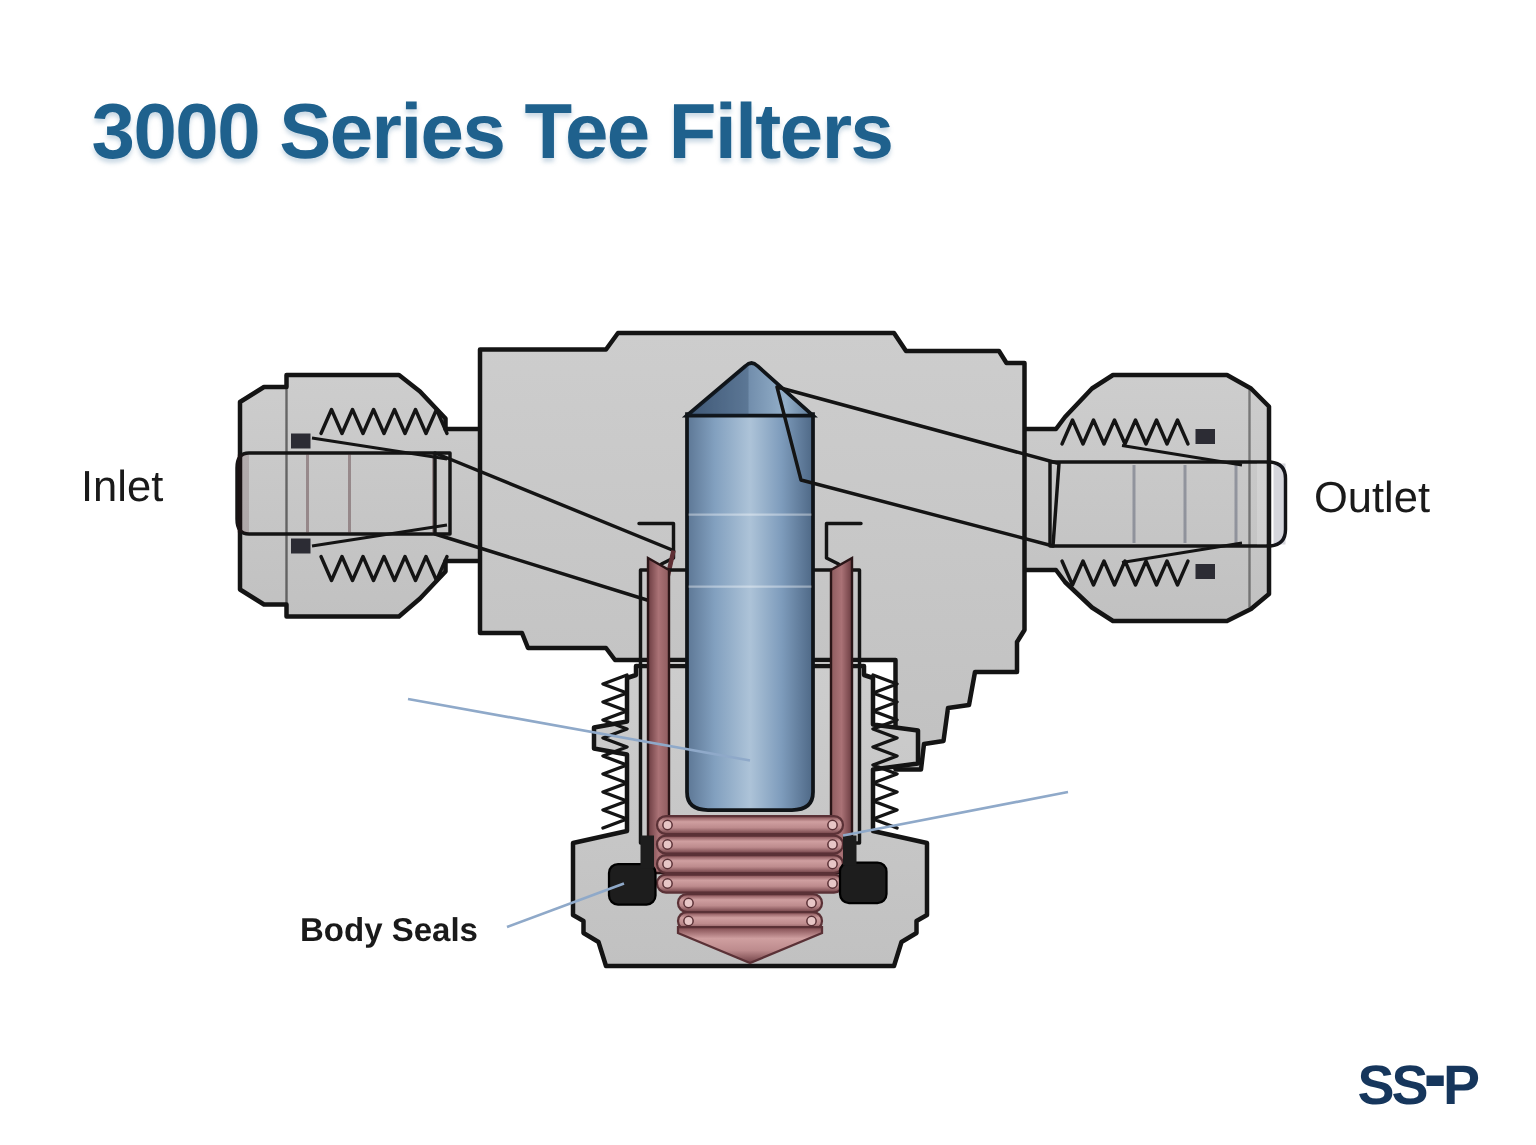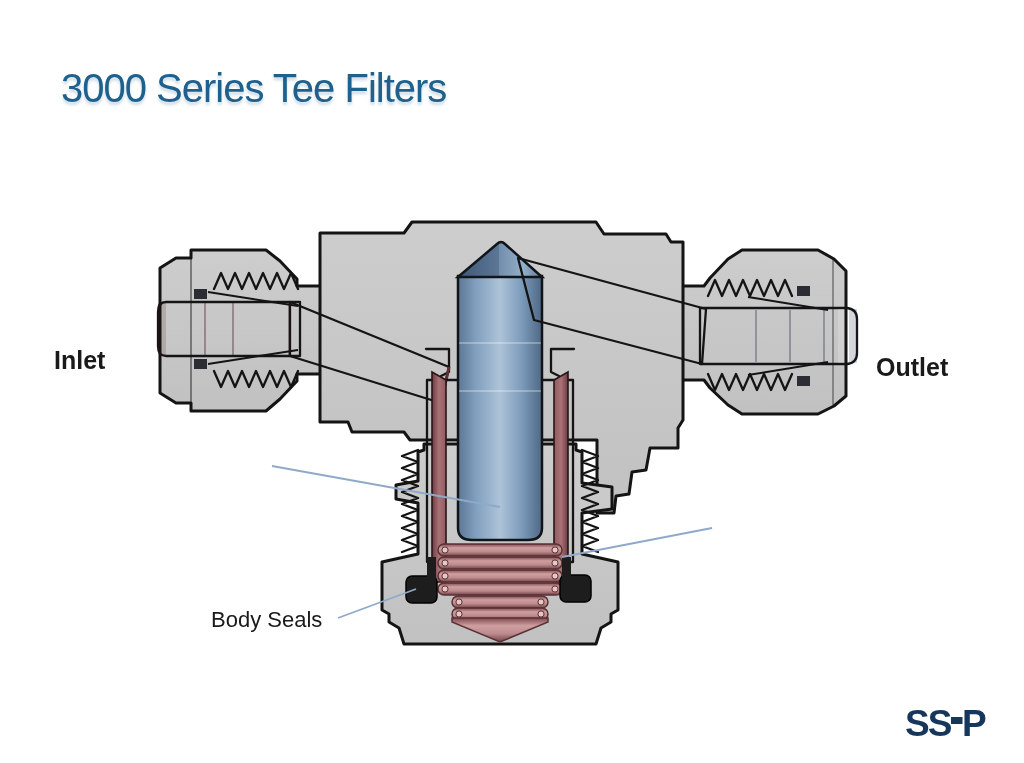--- a/index.html
+++ b/index.html
@@ -5,34 +5,34 @@
   :root{
     --background:#ffffff; --title_blue:#1f618d; --text_black:#1a1a1a;
     --callout_line:#8fa9c9; --body_gray:#c7c7c7; --outline_black:#141414;
     --inlet_pink:#c2898e; --outlet_blue:#7f9cbd; --sleeve_red:#aa7276;
     --seal_black:#1d1d1d; --cavity_white:#f5f5f3; --logo_navy:#16365c;
   }
   html,body{margin:0;padding:0;}
   .slide{position:relative;width:1024px;height:763px;background:var(--background);
          font-family:"Liberation Sans",sans-serif;color:var(--text_black);overflow:hidden;}
   .diagram-svg{position:absolute;left:0;top:0;width:1024px;height:763px;}
-  .title{position:absolute;left:61px;top:60px;font-size:40px;line-height:56px;font-weight:400;
+  .title{position:absolute;left:61px;top:60px;font-size:52px;line-height:56px;font-weight:700;
          letter-spacing:-1px;color:var(--title_blue);
          text-shadow:0 3px 3px rgba(110,150,180,0.35);white-space:nowrap;}
-  .port-label{position:absolute;font-size:25px;font-weight:700;white-space:nowrap;margin-top:37px;}
+  .port-label{position:absolute;font-size:29px;font-weight:400;white-space:nowrap;}
   .inlet-label{left:54px;top:309px;}
   .outlet-label{left:876px;top:316px;text-align:right;}
   .callout{position:absolute;font-size:21px;line-height:28px;}
   .callout h3{margin:0;font-size:21px;line-height:26px;font-weight:700;}
   .callout ul{margin:6px 0 0 0;padding:0;list-style:none;}
   .callout li{position:relative;padding-left:21px;}
   .callout li::before{content:"\2022";position:absolute;left:3px;}
   .co-left{left:45px;top:448px;width:252px;}
   .co-right{left:714px;top:511px;width:300px;}
-  .seals-label{position:absolute;left:211px;top:607px;font-size:22px;font-weight:400;white-space:nowrap;}
+  .seals-label{position:absolute;left:200px;top:607px;font-size:22px;font-weight:700;white-space:nowrap;}
   .logo{position:absolute;left:903px;top:701px;}
   .logo text{font-family:"Liberation Sans",sans-serif;font-weight:700;font-size:37px;
              letter-spacing:-2px;fill:var(--logo_navy);}
   .logo rect{fill:var(--logo_navy);}
   
   .f-gray{fill:url(#gradBody);}
   .f-cavity{fill:var(--cavity_white);}
   .f-seal{fill:var(--seal_black);}
   .s-out{stroke:var(--outline_black);stroke-width:3;stroke-linejoin:round;stroke-linecap:round;}
   .s-mid{stroke:var(--outline_black);stroke-width:2.3;stroke-linejoin:round;stroke-linecap:round;fill:none;}

